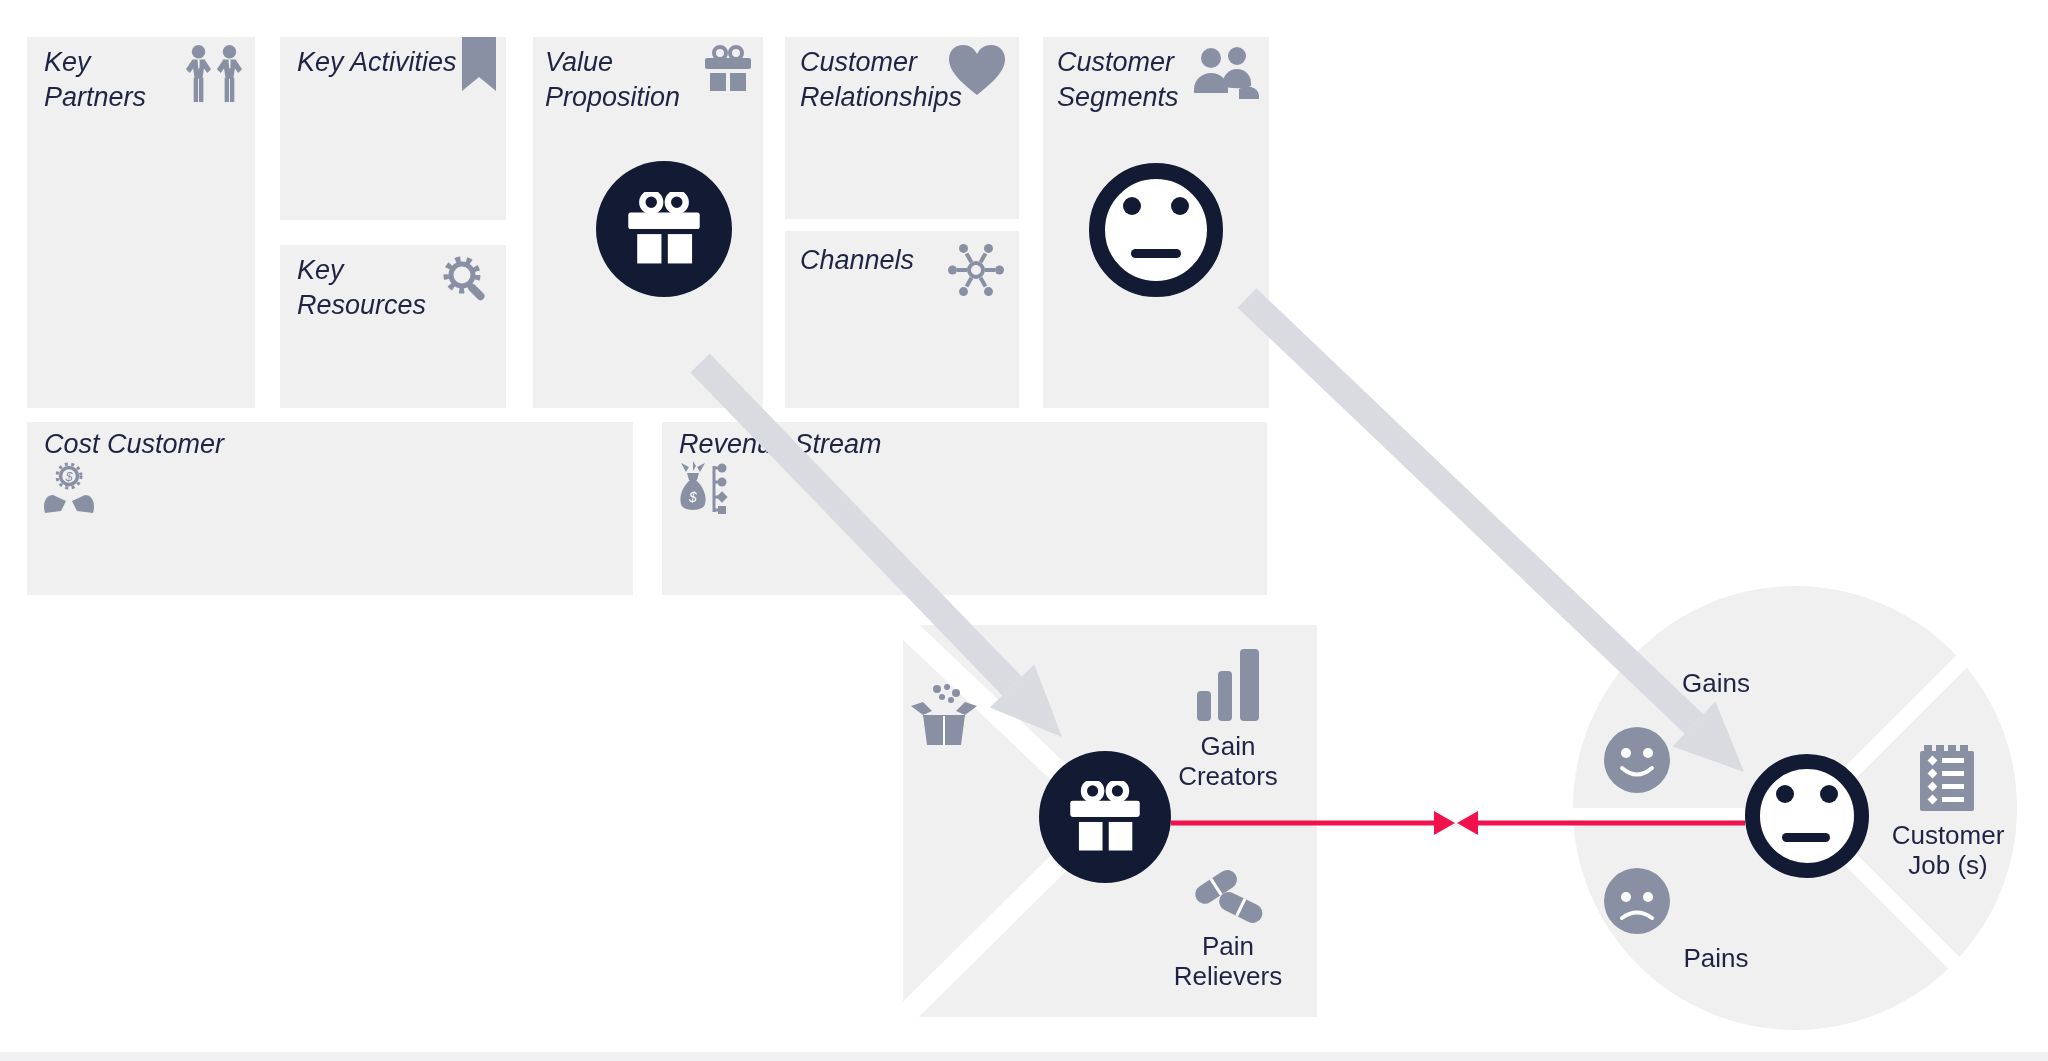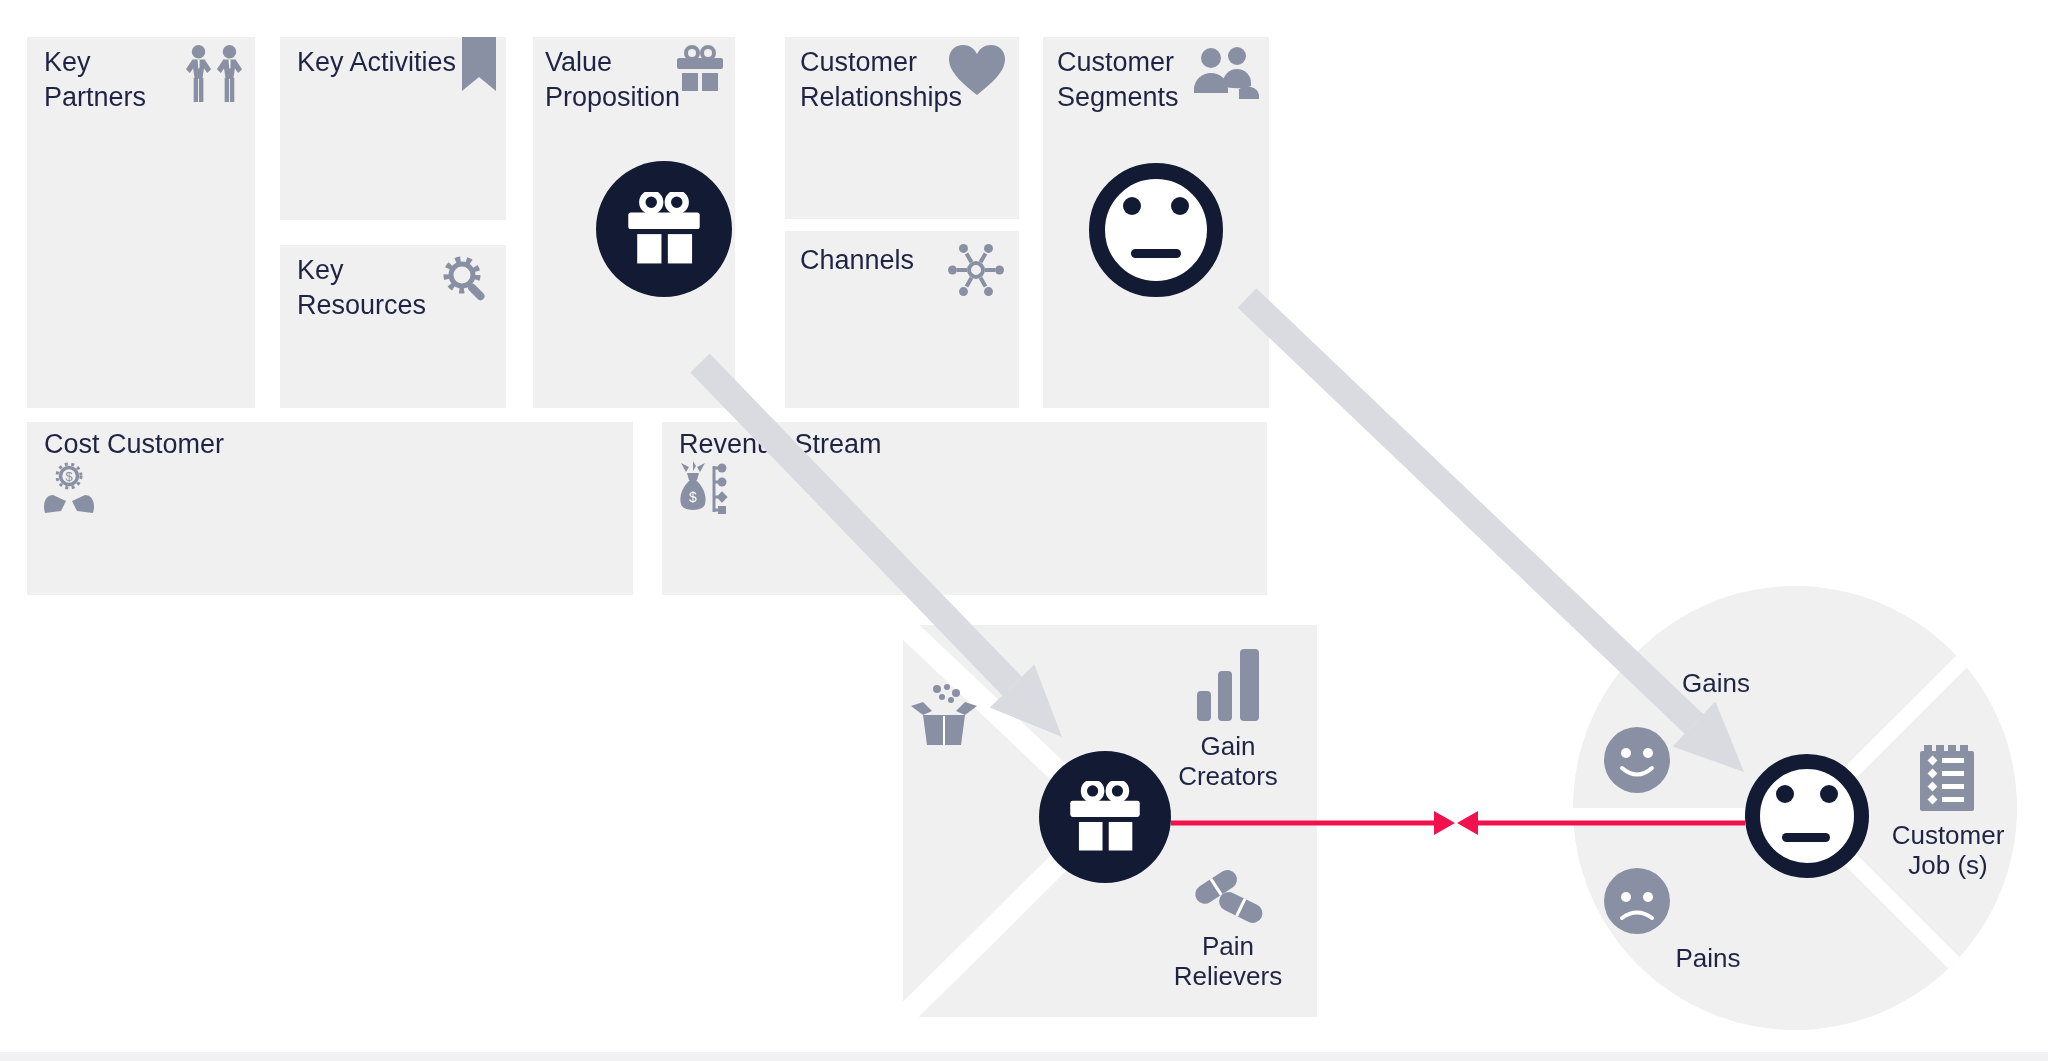--- a/index.html
+++ b/index.html
@@ -8,21 +8,21 @@
     --title-text:#1f2444;
     --icon-gray:#8a90a3;
     --dark-navy:#121a34;
     --arrow-gray:#d9dbe0;
     --connector-red:#f2104d;
     --bottom-strip:#f1f1f3;
   }
   html,body{margin:0;padding:0;background:var(--background);}
   .stage{position:relative;width:2048px;height:1061px;overflow:hidden;background:var(--background);
          font-family:"Liberation Sans", sans-serif;color:var(--title-text);}
-  .box{position:absolute;background:var(--box-bg);}
+  .box{position:absolute;background:var(--box-bg);font-style:italic;}
   .box-title{position:absolute;left:17px;top:8px;font-size:27px;line-height:35px;
              color:var(--title-text);white-space:pre-line;}
   .box-icon{position:absolute;}
   .vpc-label{position:absolute;font-size:26px;line-height:30px;text-align:center;
              color:var(--title-text);white-space:pre-line;}
   .panel{position:absolute;background:var(--box-bg);}
   .band{position:absolute;background:#ffffff;}
   .badge{position:absolute;border-radius:50%;background:var(--dark-navy);
          display:flex;align-items:center;justify-content:center;}
   .face{position:absolute;border-radius:50%;background:#ffffff;box-sizing:border-box;}
@@ -81,21 +81,21 @@
 Resources</div>
     <span class="box-icon" style="right:12px;top:10px;">
       <svg width="52" height="52" viewBox="0 0 52 52">
         <circle class="str" cx="20" cy="20" r="11" stroke-width="5"></circle>
         <circle class="str" cx="20" cy="20" r="15.5" stroke-width="6" stroke-dasharray="5 6"></circle>
         <rect class="fil" x="30" y="27" width="20" height="8" rx="4" transform="rotate(45 30 27)"></rect>
       </svg>
     </span>
   </div>
 
-  <div class="box" style="left:533px;top:37px;width:202px;height:371px;">
+  <div class="box" style="left:533px;top:37px;width:230px;height:371px;">
     <div class="box-title" style="left:12px;">Value
 Proposition</div>
     <span class="box-icon" style="right:12px;top:8px;">
       <svg width="46" height="48" viewBox="0 0 46 48">
         <circle class="str" cx="15" cy="8" r="6" stroke-width="4"></circle>
         <circle class="str" cx="31" cy="8" r="6" stroke-width="4"></circle>
         <rect class="fil" x="0" y="13" width="46" height="11" rx="2"></rect>
         <rect class="fil" x="5" y="28" width="16" height="18"></rect>
         <rect class="fil" x="25" y="28" width="16" height="18"></rect>
       </svg>
@@ -253,21 +253,21 @@
     </span>
 
     <span class="box-icon" style="left:31px;top:282px;">
       <svg width="66" height="66" viewBox="0 0 66 66">
         <circle class="fil" cx="33" cy="33" r="33"></circle>
         <circle class="filw" cx="22" cy="29" r="5"></circle>
           <circle class="filw" cx="44" cy="29" r="5"></circle>
         <path class="strw" d="M18 50 Q33 39 48 50" stroke-width="4" stroke-linecap="round"></path>
       </svg>
     </span>
-    <div class="vpc-label" style="left:65px;top:357px;width:140px;text-align:center;">Pains</div>
+    <div class="vpc-label" style="left:73px;top:357px;width:140px;text-align:center;">Pains</div>
 
     <span class="box-icon" style="left:347px;top:159px;">
       <svg width="54" height="66" viewBox="0 0 54 66">
         <g class="fil">
           <rect x="4" y="0" width="8" height="8"></rect>
             <rect x="16" y="0" width="8" height="8"></rect>
           <rect x="28" y="0" width="8" height="8"></rect>
             <rect x="40" y="0" width="8" height="8"></rect>
           <rect x="0" y="6" width="54" height="60" rx="2"></rect>
         </g>

